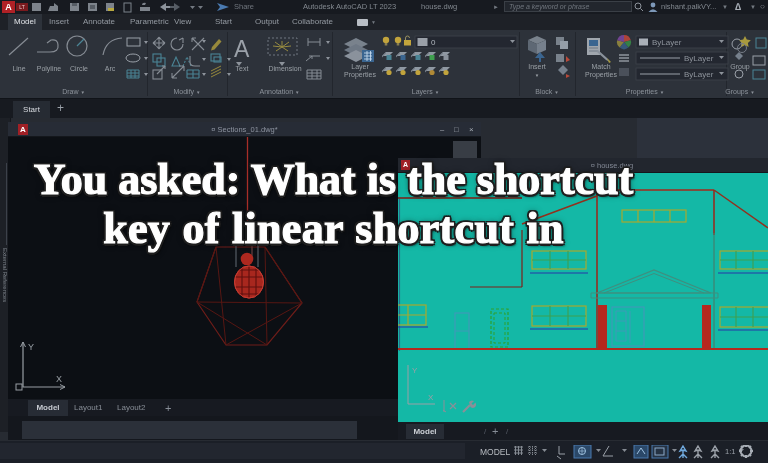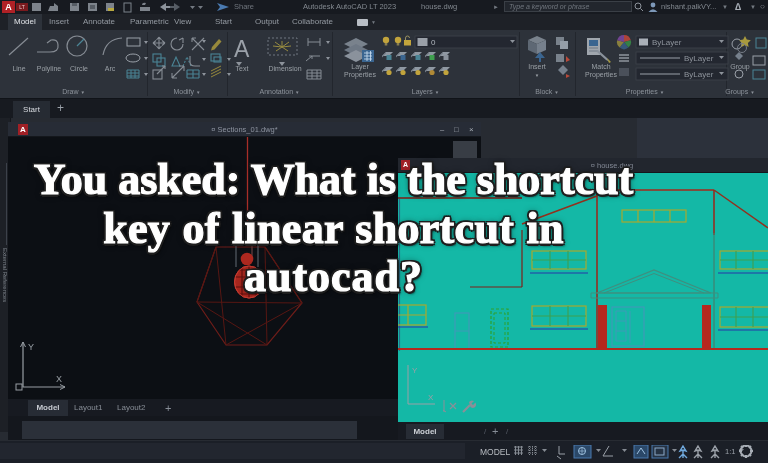--- a/index.html
+++ b/index.html
@@ -473,13 +473,13 @@
           <line x1="7" y1="0" x2="4" y2="0"></line>
           <line x1="-5" y1="-5" x2="-3" y2="-3"></line>
           <line x1="5" y1="5" x2="3" y2="3"></line>
           <line x1="-5" y1="5" x2="-3" y2="3"></line>
           <line x1="5" y1="-5" x2="3" y2="-3"></line>
         </g>
     </g>
   </svg>
 </div>
 
-<div class="abs" id="bigtext">You asked: What is the shortcut<br><span style="letter-spacing:.3px;word-spacing:1px">key of linear shortcut in</span><br><span style="letter-spacing:1px">autocad?</span></div>
+<div class="abs" id="bigtext">You asked: What is the shortcut<br><span style="letter-spacing:.3px;word-spacing:1px">key of linear shortcut in</span><br></div>
 
 </body></html>

